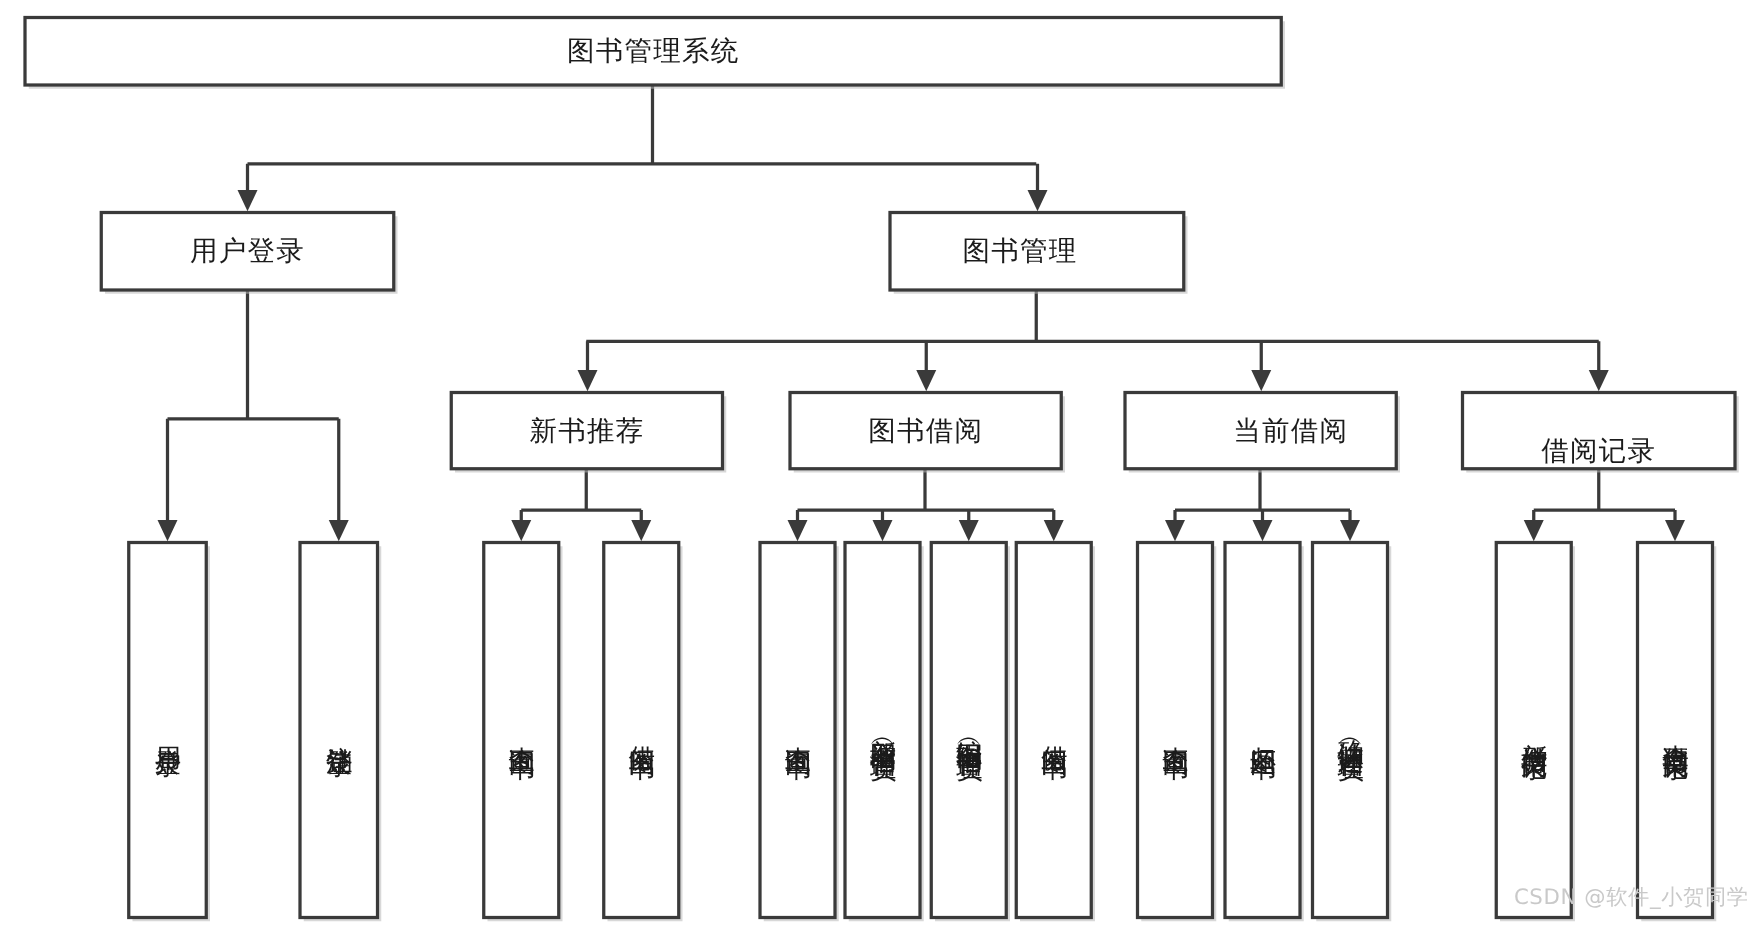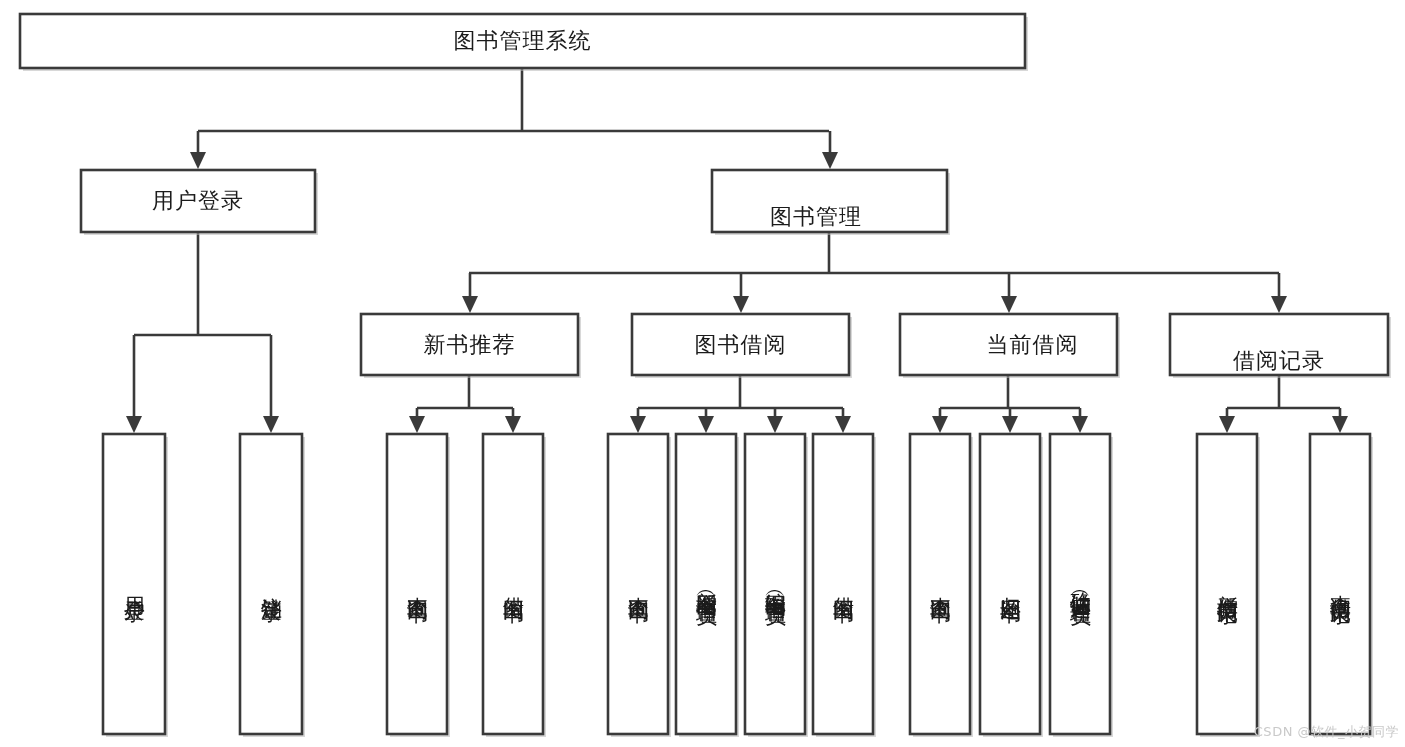--- a/index.html
+++ b/index.html
@@ -72,23 +72,23 @@
   .hlabel-text {
     font-family: Liberation Serif, serif;
     font-size: 22px;
     color: #1b1b1b;
     letter-spacing: 1px;
     white-space: nowrap;
   }
   #watermark {
     position: absolute;
     right: 6px;
-    bottom: 6px;
+    bottom: 18px;
     font-family: "DejaVu Sans", "Liberation Sans", sans-serif;
-    font-size: 13px;
+    font-size: 17px;
     color: #c9c9c9;
     white-space: nowrap;
     letter-spacing: 0.5px;
   }
 </style>
 </head>
 <body>
 
 <div id="diagram-root">
   <svg class="canvas" id="svg-canvas" viewBox="0 0 1405 747">
@@ -277,21 +277,21 @@
         <rect x="1310" y="434" width="60" height="300" class="node-box"></rect>
       </g>
     </svg>
   <div id="label-layer">
       <div class="hlabel-wrap" style="left: 20px; top: 14px; width: 1005px; height: 54px;">
         <div class="hlabel-text">图书管理系统</div>
       </div>
       <div class="hlabel-wrap" style="left: 81px; top: 170px; width: 234px; height: 62px;">
         <div class="hlabel-text">用户登录</div>
       </div>
-      <div class="hlabel-wrap" style="left: 712px; top: 170px; width: 208px; height: 62px; margin-top: 16px;">
+      <div class="hlabel-wrap" style="left: 712px; top: 170px; width: 208px; height: 62px;">
         <div class="hlabel-text">图书管理</div>
       </div>
       <div class="hlabel-wrap" style="left: 361px; top: 314px; width: 217px; height: 61px;">
         <div class="hlabel-text">新书推荐</div>
       </div>
       <div class="hlabel-wrap" style="left: 632px; top: 314px; width: 217px; height: 61px;">
         <div class="hlabel-text">图书借阅</div>
       </div>
       <div class="hlabel-wrap" style="left: 900px; top: 314px; width: 217px; height: 61px; margin-left: 24px;">
         <div class="hlabel-text">当前借阅</div>

